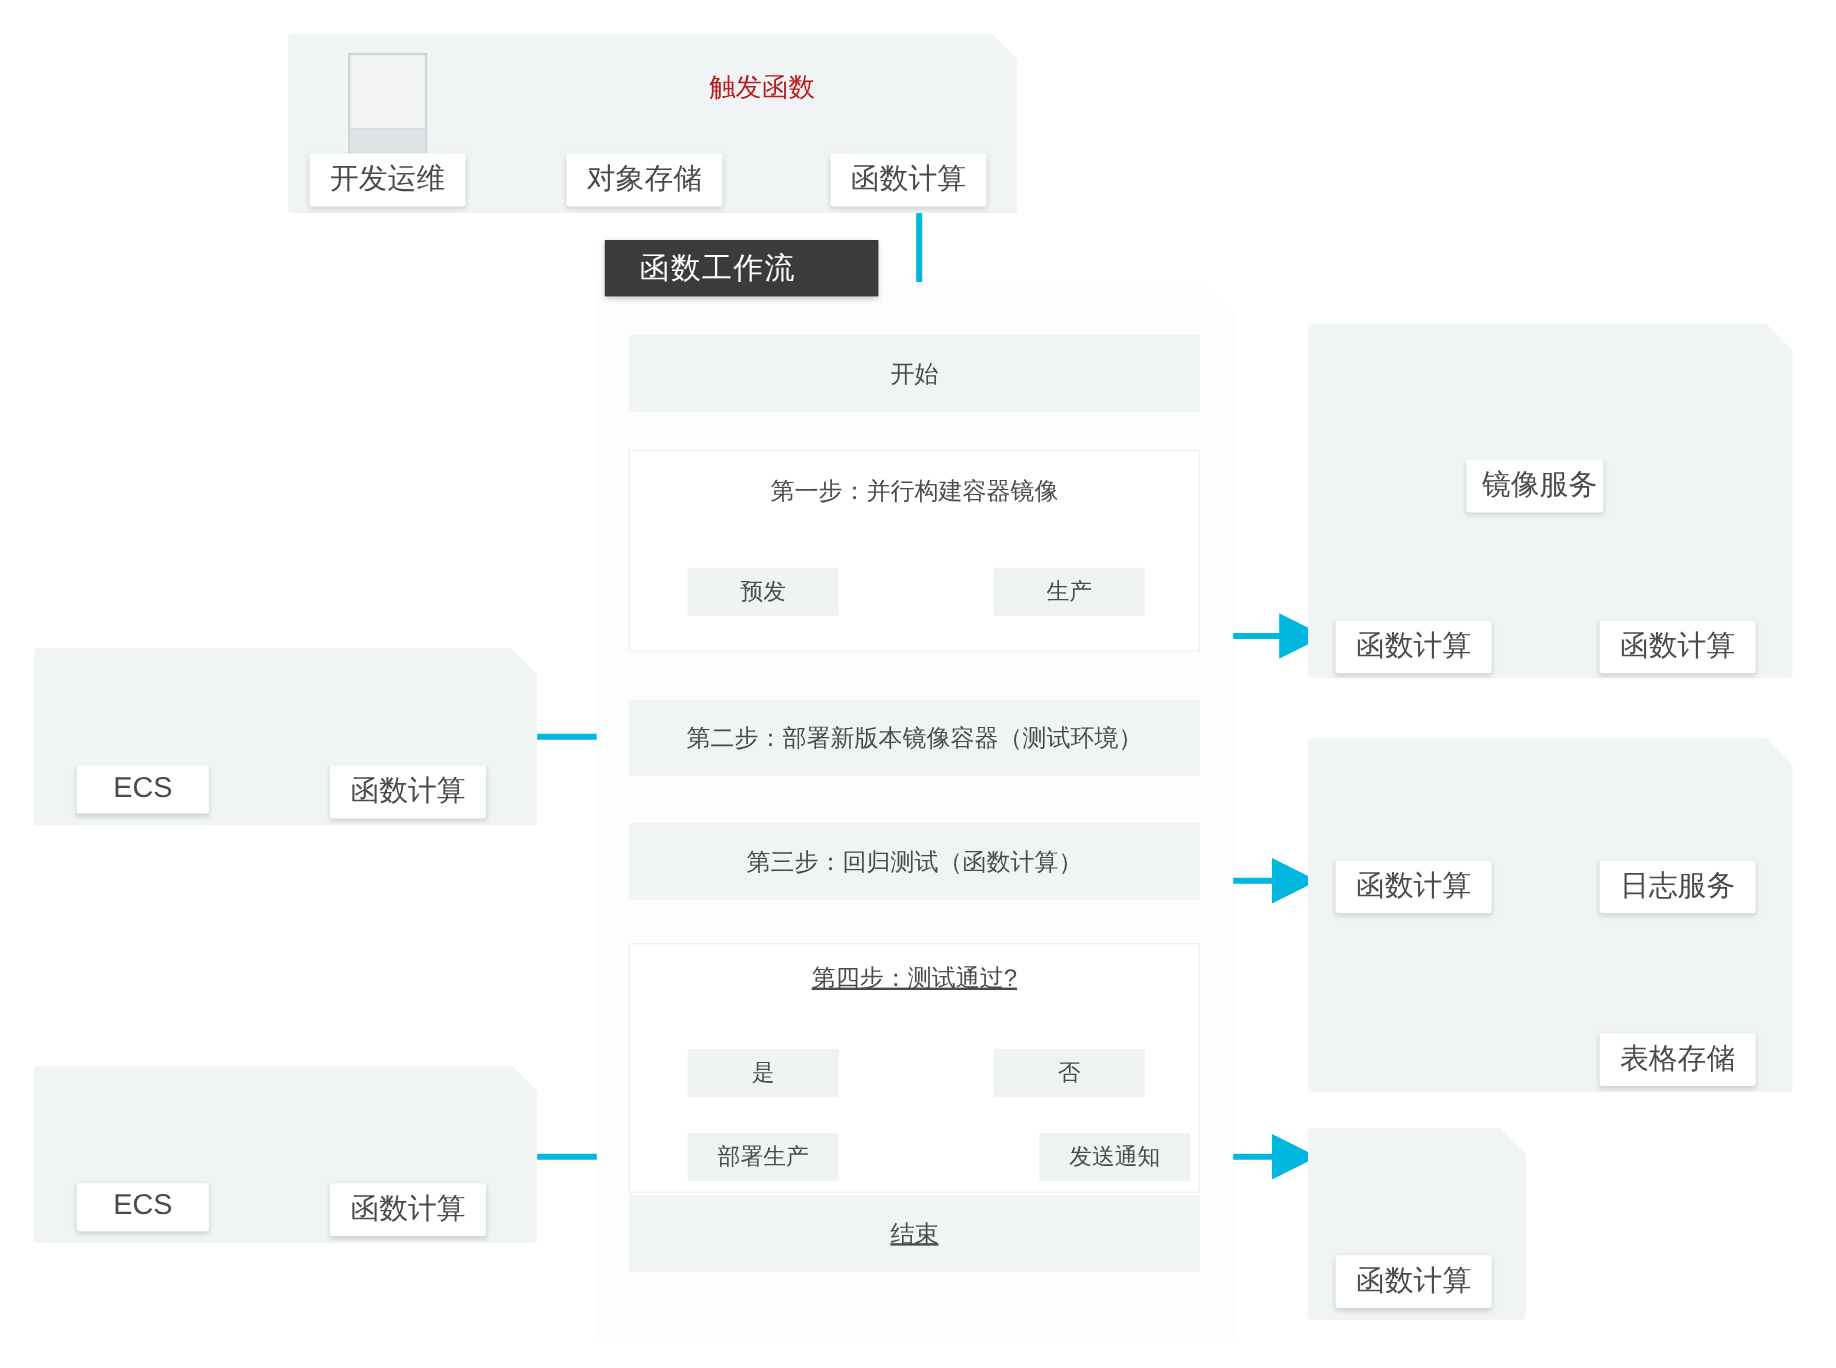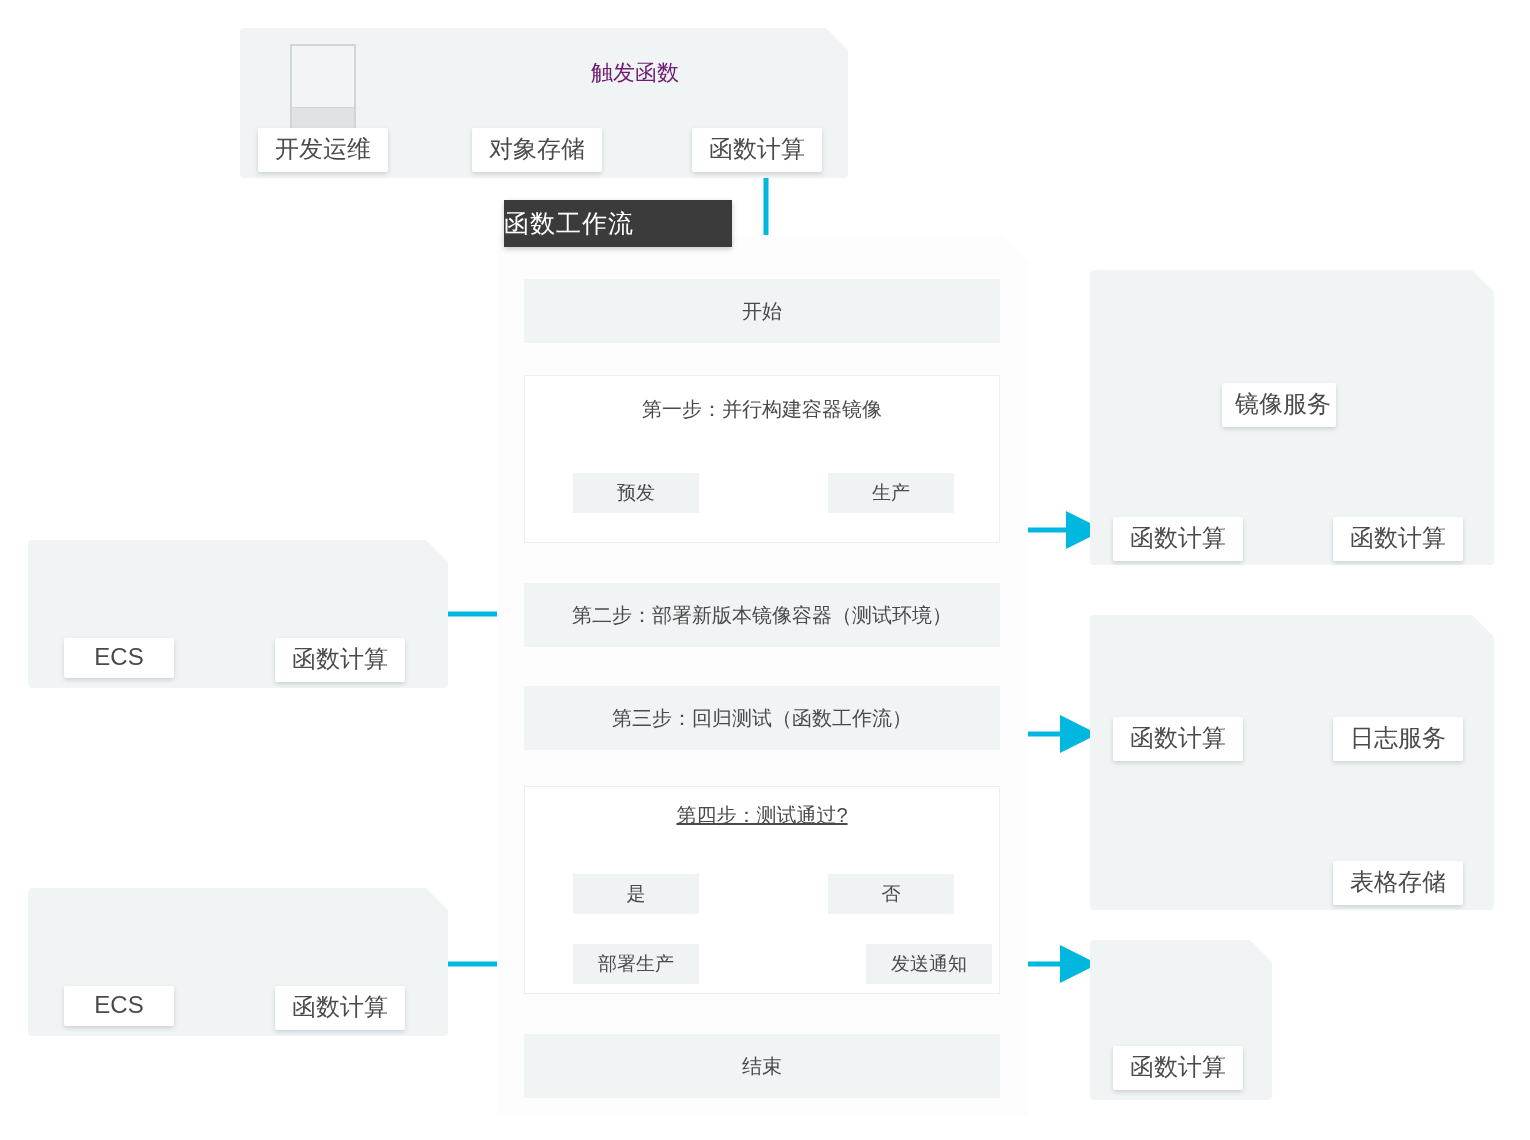--- a/index.html
+++ b/index.html
@@ -39,20 +39,21 @@
     clip-path:polygon(0 0, calc(100% - 26px) 0, 100% 26px, 100% 100%, 0 100%);
   }
   #wf-title{
     position:absolute;
     left:504px;top:200px;
     width:228px;height:47px;
     background:#3b3b3b;
     color:#ffffff;
     font-size:25px;
     display:flex;align-items:center;
+    padding-left:29px;
     box-sizing:border-box;
     letter-spacing:1px;
     box-shadow:0 2px 5px rgba(60,60,60,.28);
   }
 
   
   .stepbox{
     position:absolute;
     background:#f0f4f5;
     color:#4a4a4a;
@@ -382,41 +383,41 @@
 
   <div class="avatar" style="left:290px;top:44px;">
     <div class="shoulderband"></div>
   </div>
   <div class="chip" style="left:258px;top:128px;width:130px;">开发运维</div>
 
   <div class="chip" style="left:472px;top:128px;width:130px;">对象存储</div>
 
   <div class="chip" style="left:692px;top:128px;width:130px;">函数计算</div>
 
-  <div style="position:absolute;left:591px;top:58px;font-size:22px;color:#701a75;">触发函数</div>
+  <div style="position:absolute;left:591px;top:58px;font-size:22px;color:#b91c1c;">触发函数</div>
 
   <div class="stepbox" style="left:524px;top:279px;width:476px;height:64px;">开始</div>
 
   <div class="stepframe" style="left:524px;top:375px;width:476px;height:168px;"></div>
   <div class="steplabel" style="left:524px;top:396px;width:476px;">第一步：并行构建容器镜像</div>
   <div class="substep" style="left:573px;top:473px;width:126px;height:40px;">预发</div>
   <div class="substep" style="left:828px;top:473px;width:126px;height:40px;">生产</div>
 
   <div class="stepbox" style="left:524px;top:583px;width:476px;height:64px;">第二步：部署新版本镜像容器（测试环境）</div>
 
-  <div class="stepbox" style="left:524px;top:686px;width:476px;height:64px;">第三步：回归测试（函数工作流）</div>
+  <div class="stepbox" style="left:524px;top:686px;width:476px;height:64px;">第三步：回归测试（函数计算）</div>
 
   <div class="stepframe" style="left:524px;top:786px;width:476px;height:208px;"></div>
   <div class="steplabel" style="left:524px;top:802px;width:476px;text-decoration:underline;">第四步：测试通过?</div>
   <div class="substep" style="left:573px;top:874px;width:126px;height:40px;">是</div>
   <div class="substep" style="left:828px;top:874px;width:126px;height:40px;">否</div>
   <div class="substep" style="left:573px;top:944px;width:126px;height:40px;">部署生产</div>
   <div class="substep" style="left:828px;top:944px;width:126px;height:40px;margin-left:38px;">发送通知</div>
 
-  <div class="stepbox" style="left:524px;top:1034px;width:476px;height:64px;">结束</div>
+  <div class="stepbox" style="left:524px;top:996px;width:476px;height:64px;text-decoration:underline;">结束</div>
 
   <div class="chip" style="left:1222px;top:383px;width:114px;">镜像服务</div>
   <div class="chip" style="left:1113px;top:517px;width:130px;">函数计算</div>
   <div class="chip" style="left:1333px;top:517px;width:130px;">函数计算</div>
 
   <div class="chip" style="left:1113px;top:717px;width:130px;">函数计算</div>
   <div class="chip" style="left:1333px;top:717px;width:130px;">日志服务</div>
   <div class="chip" style="left:1333px;top:861px;width:130px;">表格存储</div>
 
   <div class="chip" style="left:1113px;top:1046px;width:130px;">函数计算</div>

